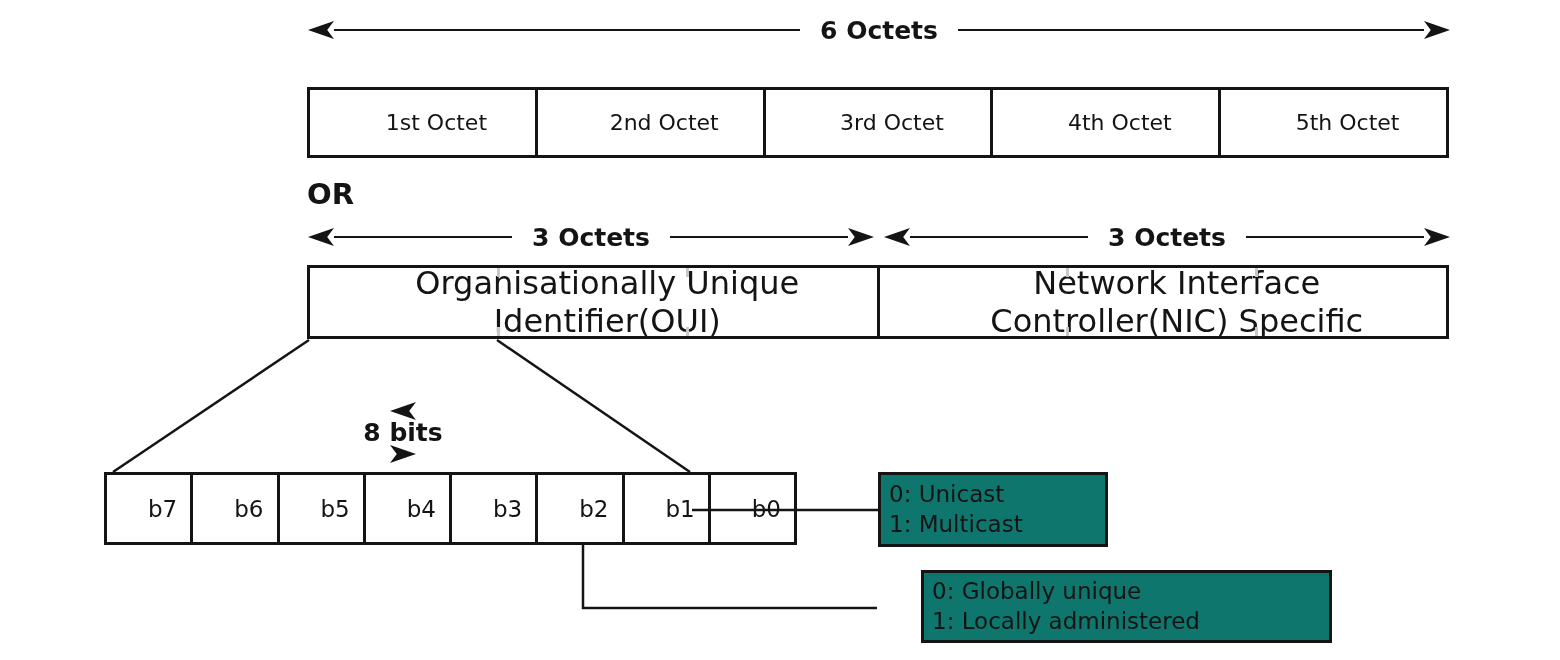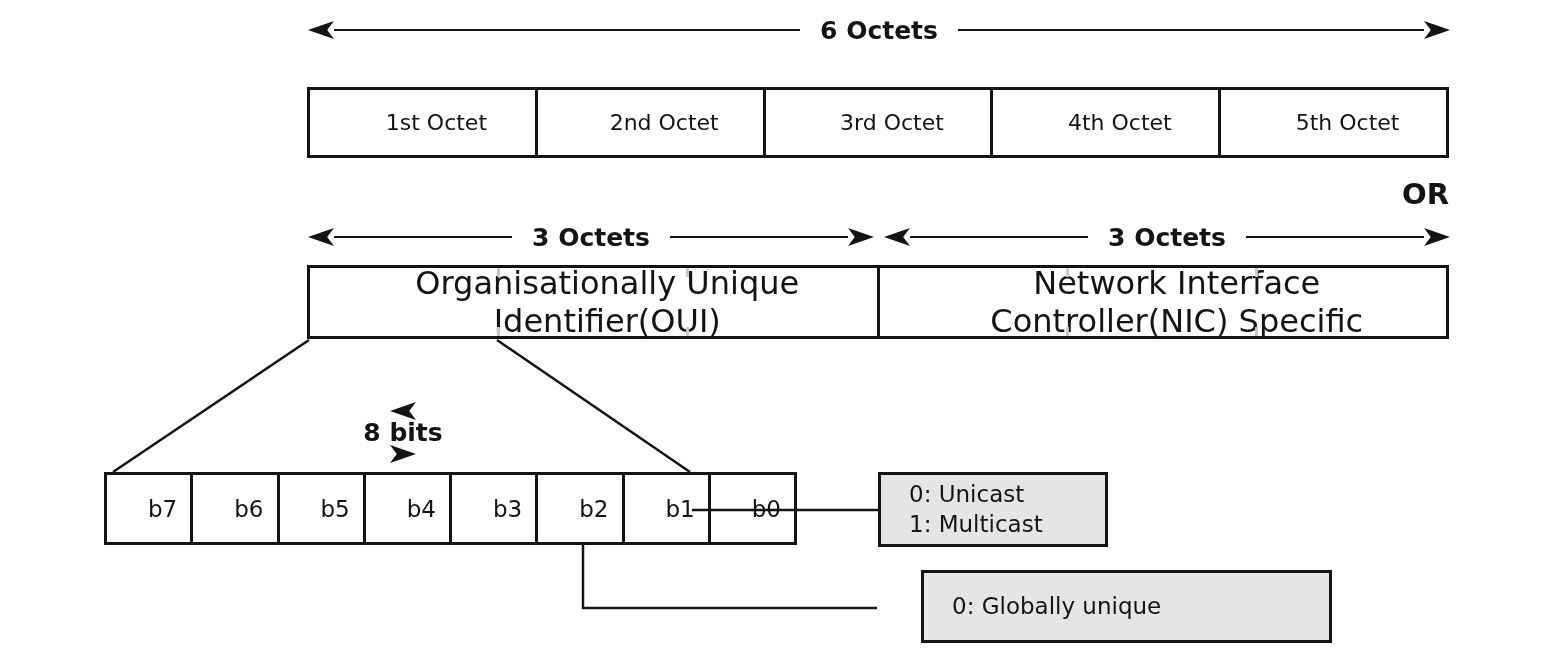--- a/index.html
+++ b/index.html
@@ -45,21 +45,21 @@
 
   #arrow-6-octets  { left: 308px; top: 12px;  width: 1142px; }
   #arrow-3-octets-left  { left: 308px; top: 219px; width: 566px; }
   #arrow-3-octets-right { left: 884px; top: 219px; width: 566px; }
   #arrow-8-bits    { left: 114px; top: 427px; width: 578px; flex-direction: column; }
 
   
   #or-label {
     position: absolute;
     left: 307px; top: 180px; width: 1142px;
-    text-align: right;
+    text-align: left;
     font-size: 29px;
     font-weight: 700;
     line-height: 1;
   }
 
   
   .cell-row {
     position: absolute;
     display: flex;
     border: 3px solid #141414;
@@ -94,25 +94,25 @@
   .tick.t1 { left: calc(33.333% - 2px); }
   .tick.t2 { left: calc(66.667% - 2px); }
   .tick.top { top: 0; }
   .tick.bottom { bottom: 0; }
 
   
   .note-box {
     position: absolute;
     border: 3px solid #141414;
     box-sizing: border-box;
-    background: #e5e5e5;
+    background: #0f766e;
     display: flex;
     flex-direction: column;
     justify-content: center;
-    padding-left: 28px;
+    padding-left: 8px;
     font-size: 23px;
     line-height: 1.3;
   }
   #b0-note { left: 878px; top: 472px; width: 230px; height: 75px; }
   #b1-note { left: 877px; top: 570px; width: 411px; height: 73px; margin-left: 44px; }
 
   
   #line-layer {
     position: absolute;
     left: 0; top: 0;
@@ -194,20 +194,21 @@
     <div class="cell">b1</div>
     <div class="cell">b0</div>
   </div>
 
   <div class="note-box" id="b0-note">
     <span>0: Unicast</span>
     <span>1: Multicast</span>
   </div>
   <div class="note-box" id="b1-note">
     <span>0: Globally unique</span>
+    <span>1: Locally administered</span>
   </div>
 
   <svg id="line-layer" width="1560" height="660" viewBox="0 0 1560 660">
     <line x1="309" y1="340" x2="113" y2="472" stroke="#141414" stroke-width="2.5"></line>
     <line x1="497" y1="340" x2="690" y2="472" stroke="#141414" stroke-width="2.5"></line>
     <polyline points="692,510 878,510" fill="none" stroke="#141414" stroke-width="2.5"></polyline>
     <polyline points="583,545 583,608 877,608" fill="none" stroke="#141414" stroke-width="2.5"></polyline>
   </svg>
 
 </div>

